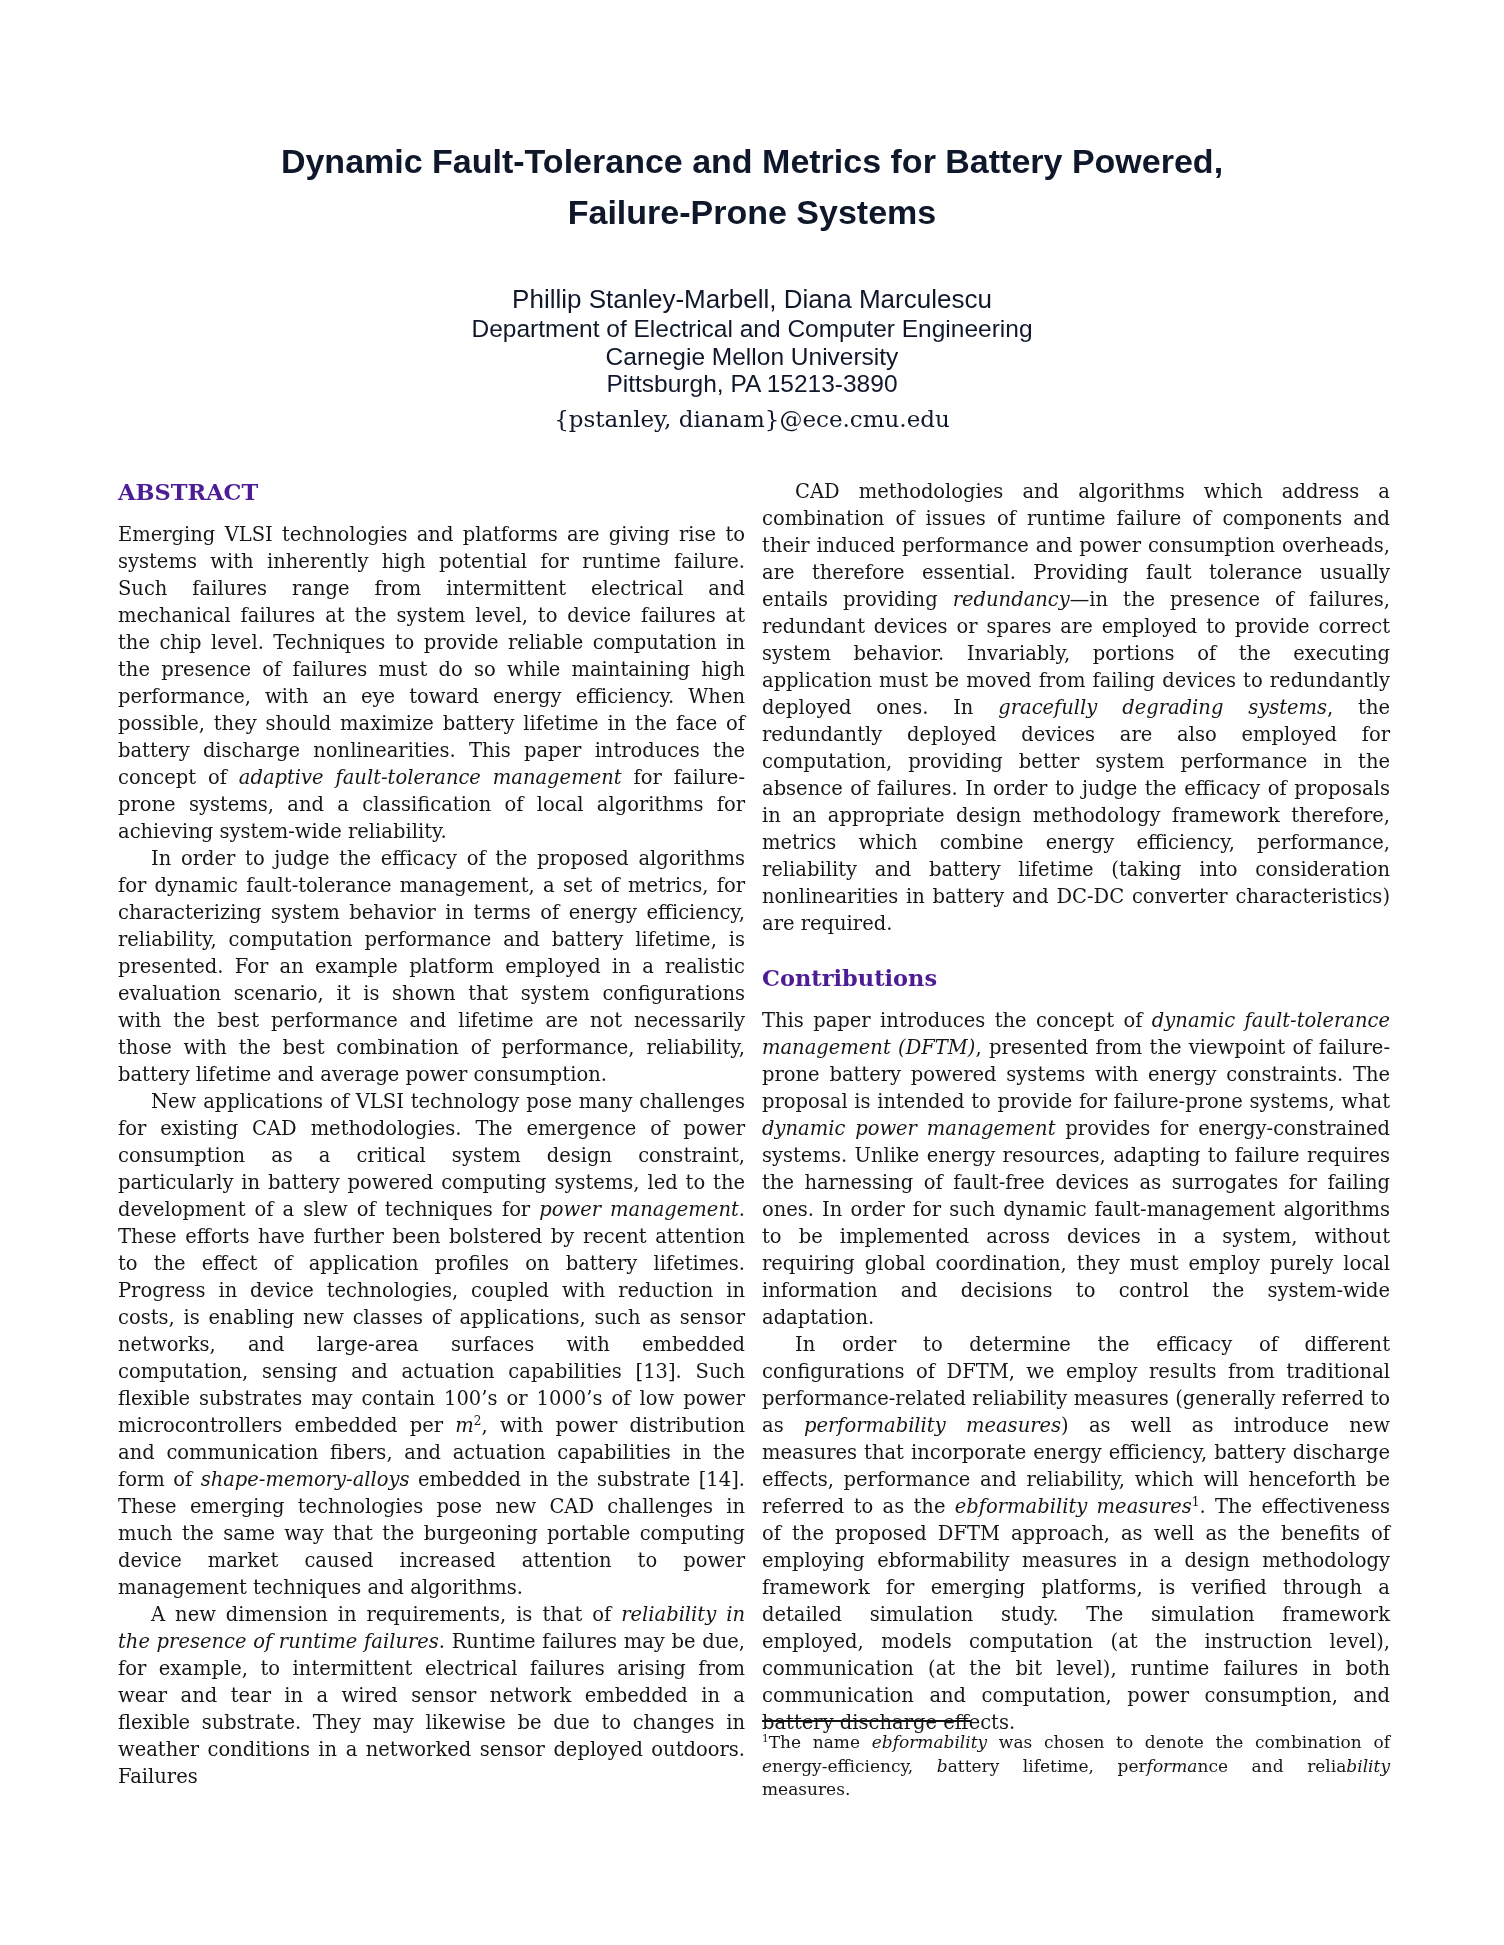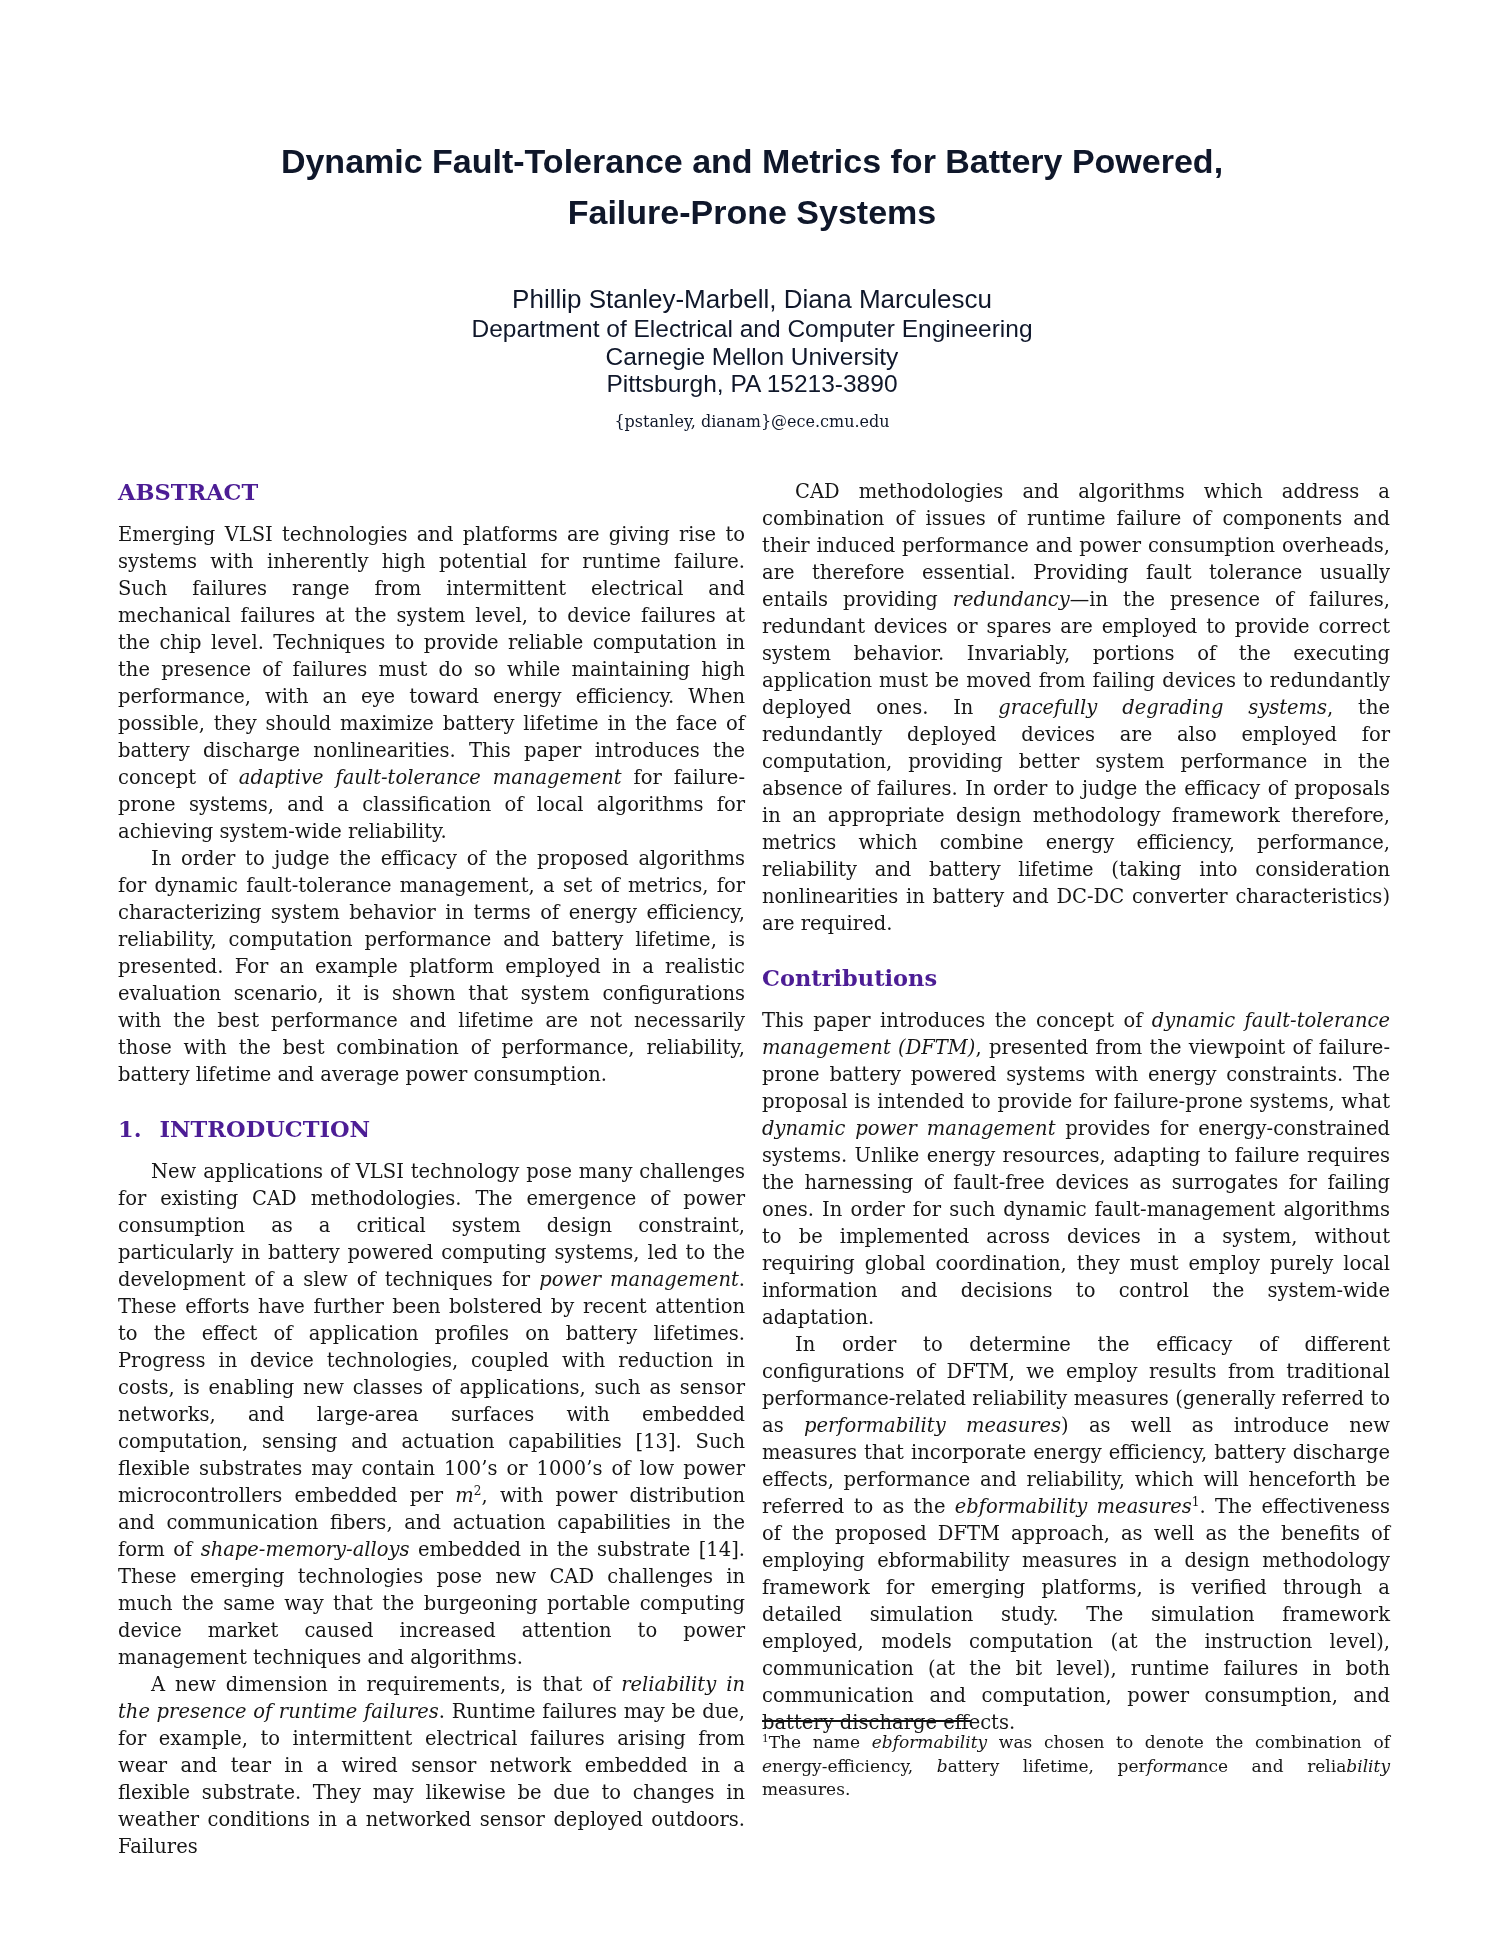--- a/index.html
+++ b/index.html
@@ -11,21 +11,21 @@
   .header { position:absolute; top:0; left:0; width:100%; text-align:center; color:#0f172a; }
   .title {
     margin-top:136px; font-family:"Liberation Sans",sans-serif;
     font-weight:bold; font-size:34px; line-height:51px;
   }
   .authors {
     margin-top:46px; font-family:"Liberation Sans",sans-serif;
     font-size:26px; line-height:31px;
   }
   .affil-line { font-family:"Liberation Sans",sans-serif; font-size:24.5px; line-height:27.5px; }
-  .email { margin-top:14px; font-size:16px;text-align:center; }
+  .email { margin-top:8px; font-size:23px;text-align:center; }
 
   .col {
     position:absolute; top:478px; text-align:justify;
     font-size:19.5px; line-height:27px;
   }
   .col-left  { left:118px; width:627px; }
   .col-right { left:762px; width:628px; }
 
   .col p { margin:0; padding:0; }
   p.ind { text-indent:33px; }
@@ -65,23 +65,20 @@
       <div class="affil-line">Pittsburgh, PA 15213-3890</div>
     </div>
     <div class="email">{pstanley, dianam}@ece.cmu.edu</div>
   </div>
 
   <div class="col col-left">
     <div class="sect-heading">ABSTRACT</div>
     <p><span>Emerging VLSI technologies and platforms are giving rise to systems with inherently high potential for runtime failure. Such failures range from intermittent electrical and mechanical failures at the system level, to device failures at the chip level. Techniques to provide reliable computation in the presence of failures must do so while maintaining high performance, with an eye toward energy efficiency. When possible, they should maximize battery lifetime in the face of battery discharge nonlinearities. This paper introduces the concept of </span><span class="it">adaptive fault-tolerance management</span><span> for failure-prone systems, and a classification of local algorithms for achieving system-wide reliability.</span></p>
     <p class="ind"><span>In order to judge the efficacy of the proposed algorithms for dynamic fault-tolerance management, a set of metrics, for characterizing system behavior in terms of energy efficiency, reliability, computation performance and battery lifetime, is presented. For an example platform employed in a realistic evaluation scenario, it is shown that system configurations with the best performance and lifetime are not necessarily those with the best combination of performance, reliability, battery lifetime and average power consumption.</span></p>
 
-    <div class="sect-heading gap-above">
-      <span class="sec-num">1.</span><span class="sec-title">INTRODUCTION</span>
-    </div>
     <p class="ind"><span>New applications of VLSI technology pose many challenges for existing CAD methodologies. The emergence of power consumption as a critical system design constraint, particularly in battery powered computing systems, led to the development of a slew of techniques for </span><span class="it">power management</span><span>. These efforts have further been bolstered by recent attention to the effect of application profiles on battery lifetimes. Progress in device technologies, coupled with reduction in costs, is enabling new classes of applications, such as sensor networks, and large-area surfaces with embedded computation, sensing and actuation capabilities [13]. Such flexible substrates may contain 100’s or 1000’s of low power microcontrollers embedded per </span><span class="it">m</span><span class="sup">2</span><span>, with power distribution and communication fibers, and actuation capabilities in the form of </span><span class="it">shape-memory-alloys</span><span> embedded in the substrate [14]. These emerging technologies pose new CAD challenges in much the same way that the burgeoning portable computing device market caused increased attention to power management techniques and algorithms.</span></p>
     <p class="ind"><span>A new dimension in requirements, is that of </span><span class="it">reliability in the presence of runtime failures</span><span>. Runtime failures may be due, for example, to intermittent electrical failures arising from wear and tear in a wired sensor network embedded in a flexible substrate. They may likewise be due to changes in weather conditions in a networked sensor deployed outdoors. Failures</span></p>
   </div>
 
   <div class="col col-right">
     <p class="ind"><span>CAD methodologies and algorithms which address a combination of issues of runtime failure of components and their induced performance and power consumption overheads, are therefore essential. Providing fault tolerance usually entails providing </span><span class="it">redundancy</span><span>—in the presence of failures, redundant devices or spares are employed to provide correct system behavior. Invariably, portions of the executing application must be moved from failing devices to redundantly deployed ones. In </span><span class="it">gracefully degrading systems</span><span>, the redundantly deployed devices are also employed for computation, providing better system performance in the absence of failures. In order to judge the efficacy of proposals in an appropriate design methodology framework therefore, metrics which combine energy efficiency, performance, reliability and battery lifetime (taking into consideration nonlinearities in battery and DC-DC converter characteristics) are required.</span></p>
 
     <div class="sect-heading gap-above">Contributions</div>
     <p><span>This paper introduces the concept of </span><span class="it">dynamic fault-tolerance management (DFTM)</span><span>, presented from the viewpoint of failure-prone battery powered systems with energy constraints. The proposal is intended to provide for failure-prone systems, what </span><span class="it">dynamic power management</span><span> provides for energy-constrained systems. Unlike energy resources, adapting to failure requires the harnessing of fault-free devices as surrogates for failing ones. In order for such dynamic fault-management algorithms to be implemented across devices in a system, without requiring global coordination, they must employ purely local information and decisions to control the system-wide adaptation.</span></p>
     <p class="ind"><span>In order to determine the efficacy of different configurations of DFTM, we employ results from traditional performance-related reliability measures (generally referred to as </span><span class="it">performability measures</span><span>) as well as introduce new measures that incorporate energy efficiency, battery discharge effects, performance and reliability, which will henceforth be referred to as the </span><span class="it">ebformability measures</span><span class="sup">1</span><span>. The effectiveness of the proposed DFTM approach, as well as the benefits of employing ebformability measures in a design methodology framework for emerging platforms, is verified through a detailed simulation study. The simulation framework employed, models computation (at the instruction level), communication (at the bit level), runtime failures in both communication and computation, power consumption, and battery discharge effects.</span></p>

